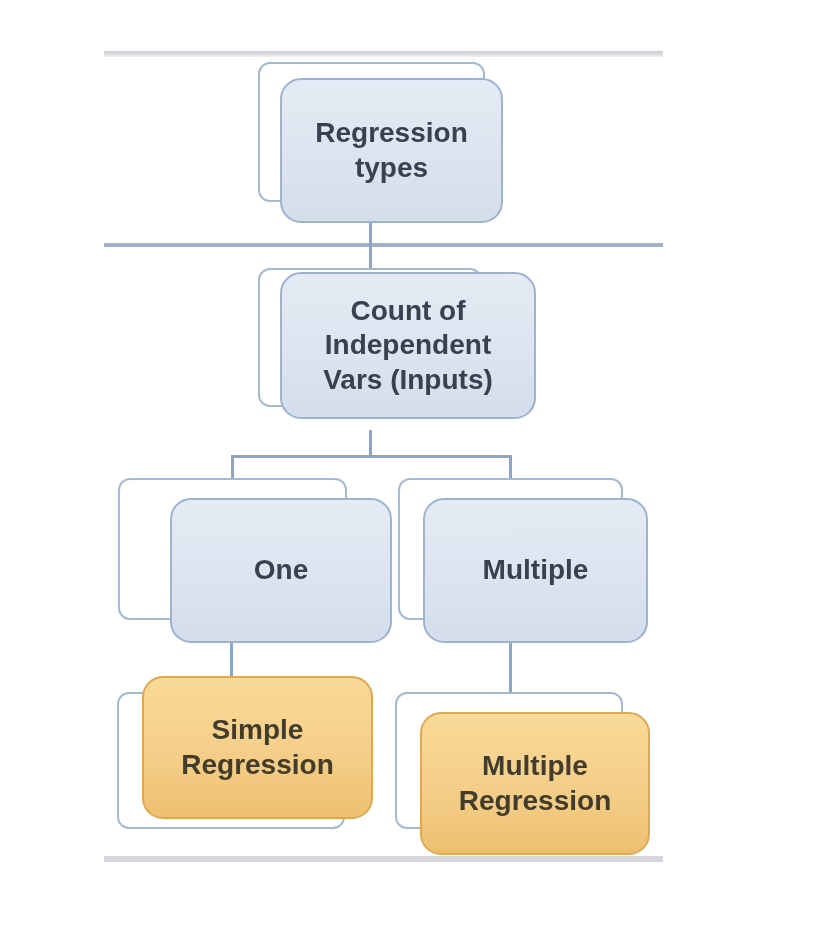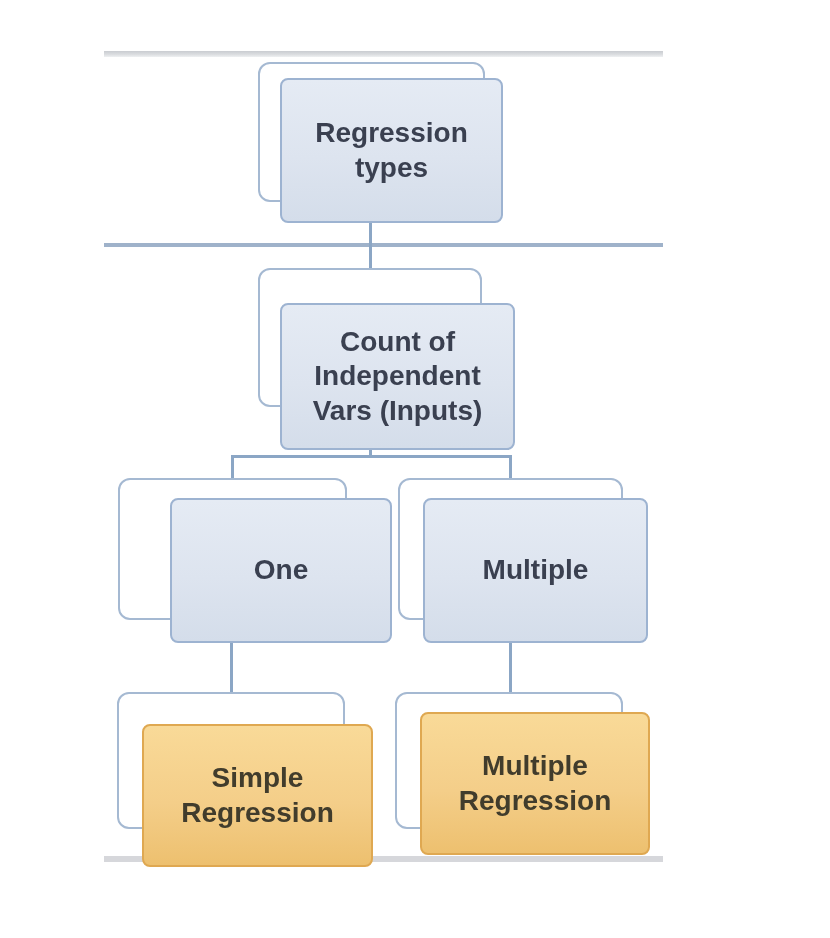--- a/index.html
+++ b/index.html
@@ -50,21 +50,21 @@
     position: absolute;
     background: #ffffff;
     border: 2px solid #a5b9d2;
     border-radius: 12px;
     box-sizing: border-box;
     z-index: 3;
   }
   
   .node {
     position: absolute;
-    border-radius: 8px;
+    border-radius: 21px;
     box-sizing: border-box;
     display: flex;
     align-items: center;
     justify-content: center;
     text-align: center;
     font-weight: bold;
     font-size: 28px;
     line-height: 1.22;
     z-index: 4;
   }
@@ -105,35 +105,35 @@
   <div class="shadow-box" style="left:118px; top:478px; width:229px; height:142px;"></div>
   <div class="shadow-box" style="left:398px; top:478px; width:225px; height:142px;"></div>
   <div class="shadow-box" style="left:117px; top:692px; width:228px; height:137px;"></div>
   <div class="shadow-box" style="left:395px; top:692px; width:228px; height:137px;"></div>
 
   <div class="node blue" style="left:280px; top:78px; width:223px; height:145px;">
     <span class="label">Regression
 types</span>
   </div>
 
-  <div class="node blue" style="left:280px; top:303px; width:235px; height:147px;">
+  <div class="node blue" style="left:280px; top:272px; width:256px; height:147px;">
     <span class="label">Count of
 Independent
 Vars (Inputs)</span>
   </div>
 
   <div class="node blue" style="left:142px; top:498px; width:222px; height:145px;margin-left:28px;">
     <span class="label">One</span>
   </div>
 
   <div class="node blue" style="left:423px; top:498px; width:225px; height:145px;">
     <span class="label">Multiple</span>
   </div>
 
-  <div class="node yellow" style="left:142px; top:724px; width:231px; height:143px;">
+  <div class="node yellow" style="left:142px; top:676px; width:231px; height:143px;">
     <span class="label">Simple
 Regression</span>
   </div>
 
   <div class="node yellow" style="left:420px; top:712px; width:230px; height:143px;">
     <span class="label">Multiple
 Regression</span>
   </div>
 
 </div>

